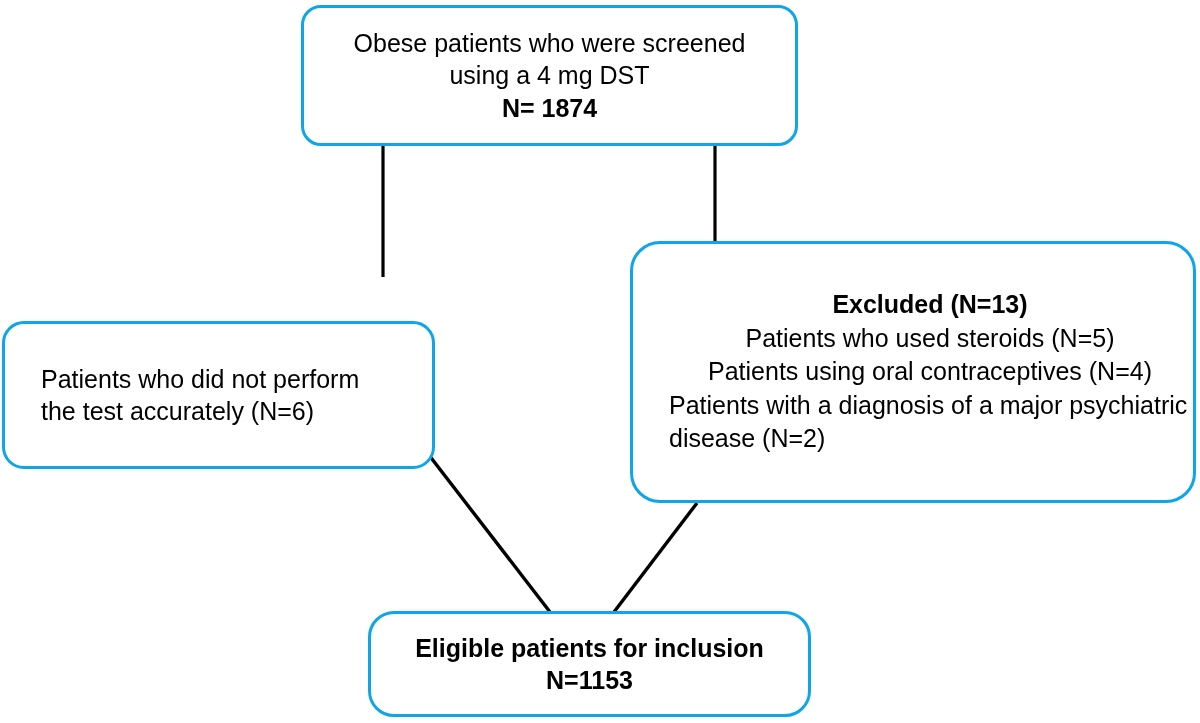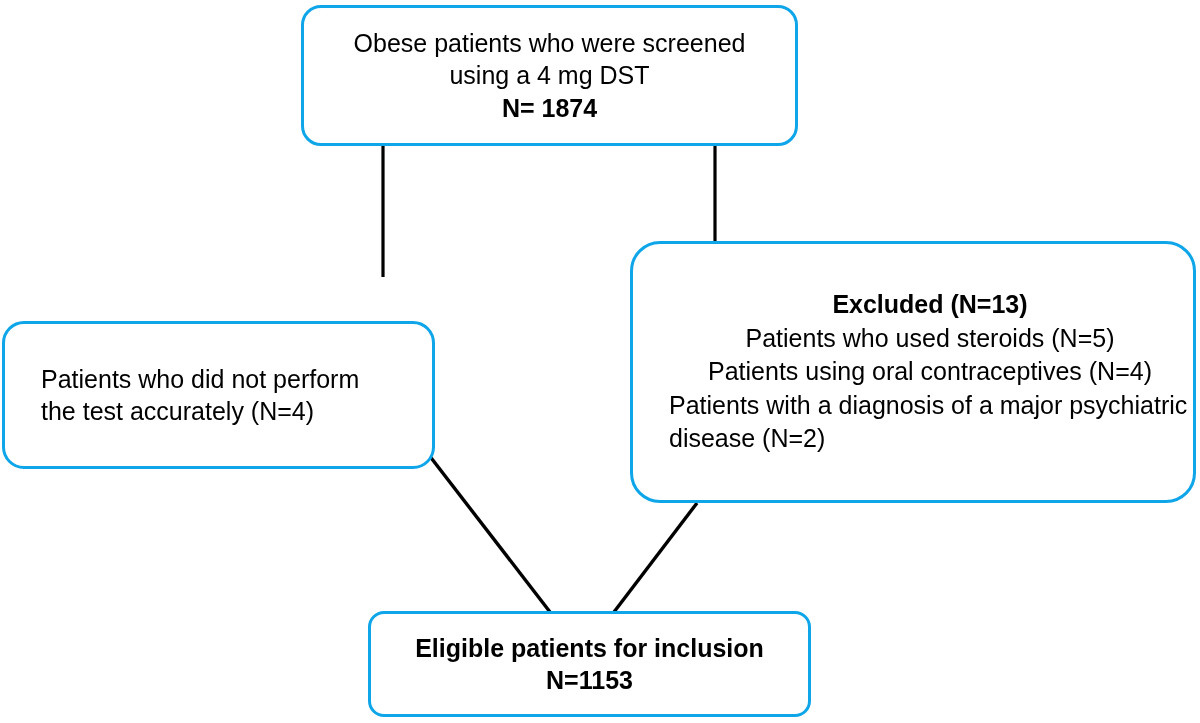--- a/index.html
+++ b/index.html
@@ -101,21 +101,21 @@
   #node-excluded .excluded-item.wrap {
     white-space: normal;
   }
 
   
   #node-eligible {
     left: 368px;
     top: 611px;
     width: 443px;
     height: 106px;
-    border-radius: 16px;
+    border-radius: 26px;
     padding: 4px 14px;
   }
   #node-eligible .node-text { font-size: 25px; font-weight: bold; }
 </style>
 </head>
 <body>
 
 <div id="flowchart-canvas">
 
   <svg id="connector-layer" viewBox="0 0 1200 723" xmlns="http://www.w3.org/2000/svg">
@@ -126,21 +126,21 @@
   </svg>
 
   <div class="node-box" id="node-screened">
     <span class="node-text">Obese patients who were screened</span>
     <span class="node-text">using a 4 mg DST</span>
     <span class="node-text bold">N= 1874</span>
   </div>
 
   <div class="node-box" id="node-not-performed">
     <span class="node-text left-align">Patients who did not perform</span>
-    <span class="node-text left-align">the test accurately (N=4)</span>
+    <span class="node-text left-align">the test accurately (N=6)</span>
   </div>
 
   <div class="node-box" id="node-excluded">
     <span class="excluded-title">Excluded (N=13)</span>
     <span class="excluded-item">Patients who used steroids (N=5)</span>
     <span class="excluded-item">Patients using oral contraceptives (N=4)</span>
     <span class="excluded-item wrap">Patients with a diagnosis of a major psychiatric disease (N=2)</span>
   </div>
 
   <div class="node-box" id="node-eligible">

